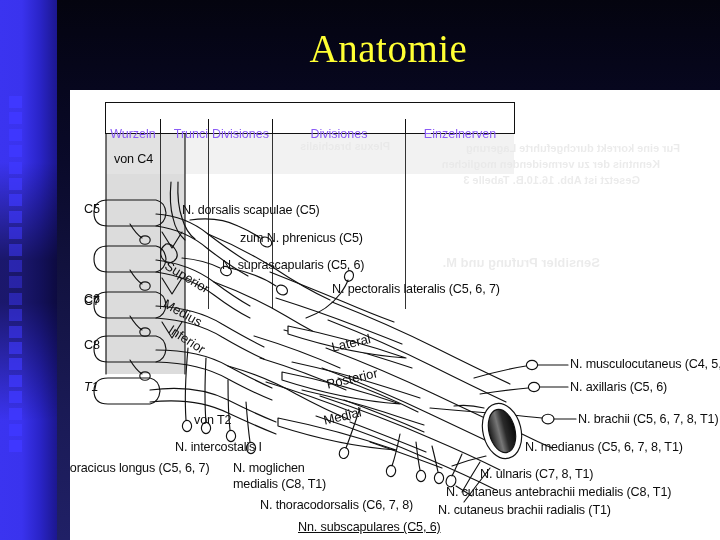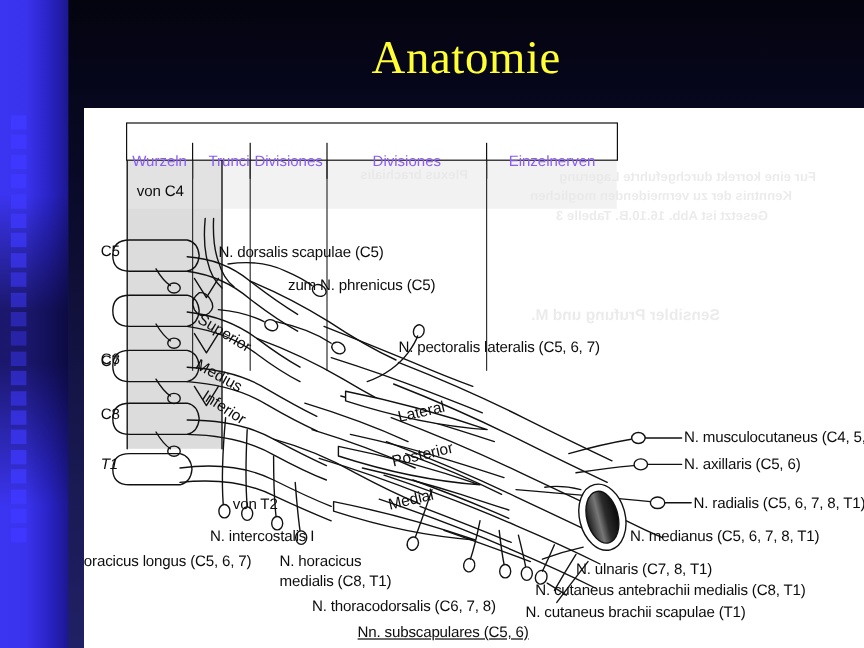--- a/index.html
+++ b/index.html
@@ -261,32 +261,33 @@
     <div class="rot" style="left:100px;top:168px;transform:rotate(31deg);transform-origin:0 0;">Superior</div>
     <div class="rot" style="left:98px;top:206px;transform:rotate(29deg);transform-origin:0 0;">Medius</div>
     <div class="rot" style="left:104px;top:232px;transform:rotate(33deg);transform-origin:0 0;">Inferior</div>
 
     <div class="rot" style="left:260px;top:250px;transform:rotate(-13deg);transform-origin:0 0;">Lateral</div>
     <div class="rot" style="left:255px;top:287px;transform:rotate(-13deg);transform-origin:0 0;">Posterior</div>
     <div class="rot" style="left:252px;top:323px;transform:rotate(-13deg);transform-origin:0 0;">Medial</div>
 
     <div class="lbl big" style="left:112px;top:113px;">N. dorsalis scapulae (C5)</div>
     <div class="lbl big" style="left:126px;top:141px;margin-left:44px;">zum N. phrenicus (C5)</div>
+    <div class="lbl big" style="left:152px;top:168px;">N. suprascapularis (C5, 6)</div>
     <div class="lbl big" style="left:262px;top:192px;">N. pectoralis lateralis (C5, 6, 7)</div>
 
     <div class="lbl big" style="left:500px;top:267px;">N. musculocutaneus (C4, 5, 6, 7)</div>
     <div class="lbl big" style="left:500px;top:290px;">N. axillaris (C5, 6)</div>
-    <div class="lbl big" style="left:508px;top:322px;">N. radialis (C5, 6, 7, 8, T1)</div>
+    <div class="lbl big" style="left:508px;top:322px;">N. brachii (C5, 6, 7, 8, T1)</div>
     <div class="lbl big" style="left:455px;top:350px;">N. medianus (C5, 6, 7, 8, T1)</div>
 
     <div class="lbl big" style="left:410px;top:377px;">N. ulnaris (C7, 8, T1)</div>
     <div class="lbl big" style="left:376px;top:395px;">N. cutaneus antebrachii medialis (C8, T1)</div>
-    <div class="lbl big" style="left:368px;top:413px;">N. cutaneus brachii scapulae (T1)</div>
+    <div class="lbl big" style="left:368px;top:413px;">N. cutaneus brachii radialis (T1)</div>
     <div class="lbl big" style="left:228px;top:430px;text-decoration:underline;">Nn. subscapulares (C5, 6)</div>
     <div class="lbl big" style="left:190px;top:408px;">N. thoracodorsalis (C6, 7, 8)</div>
 
-    <div class="lbl big" style="left:163px;top:371px;">N. horacicus</div>
+    <div class="lbl big" style="left:163px;top:371px;">N. moglichen</div>
     <div class="lbl big" style="left:163px;top:387px;">medialis (C8, T1)</div>
     <div class="lbl big" style="left:105px;top:350px;">N. intercostalis I</div>
     <div class="lbl big" style="left:-7px;top:371px;">horacicus longus (C5, 6, 7)</div>
 
   </div>
 </div>
 
 </body></html>

